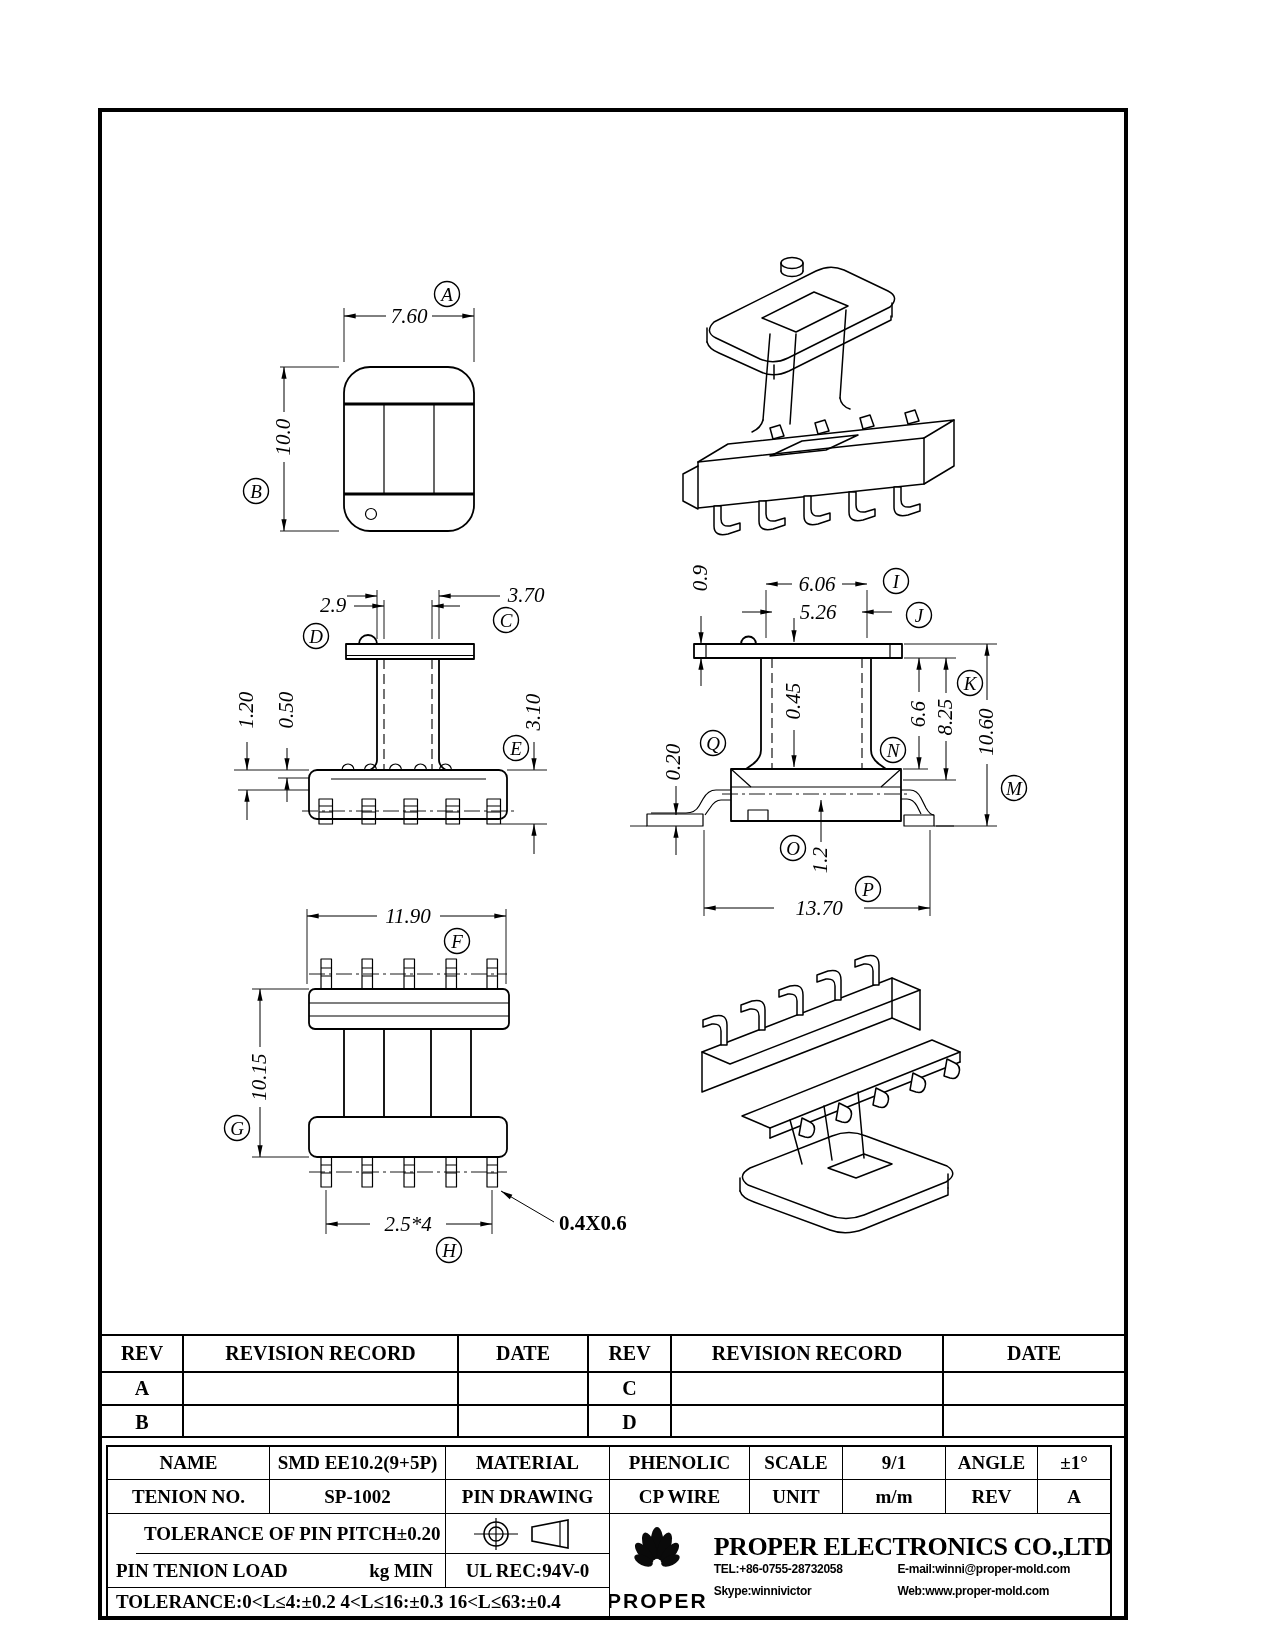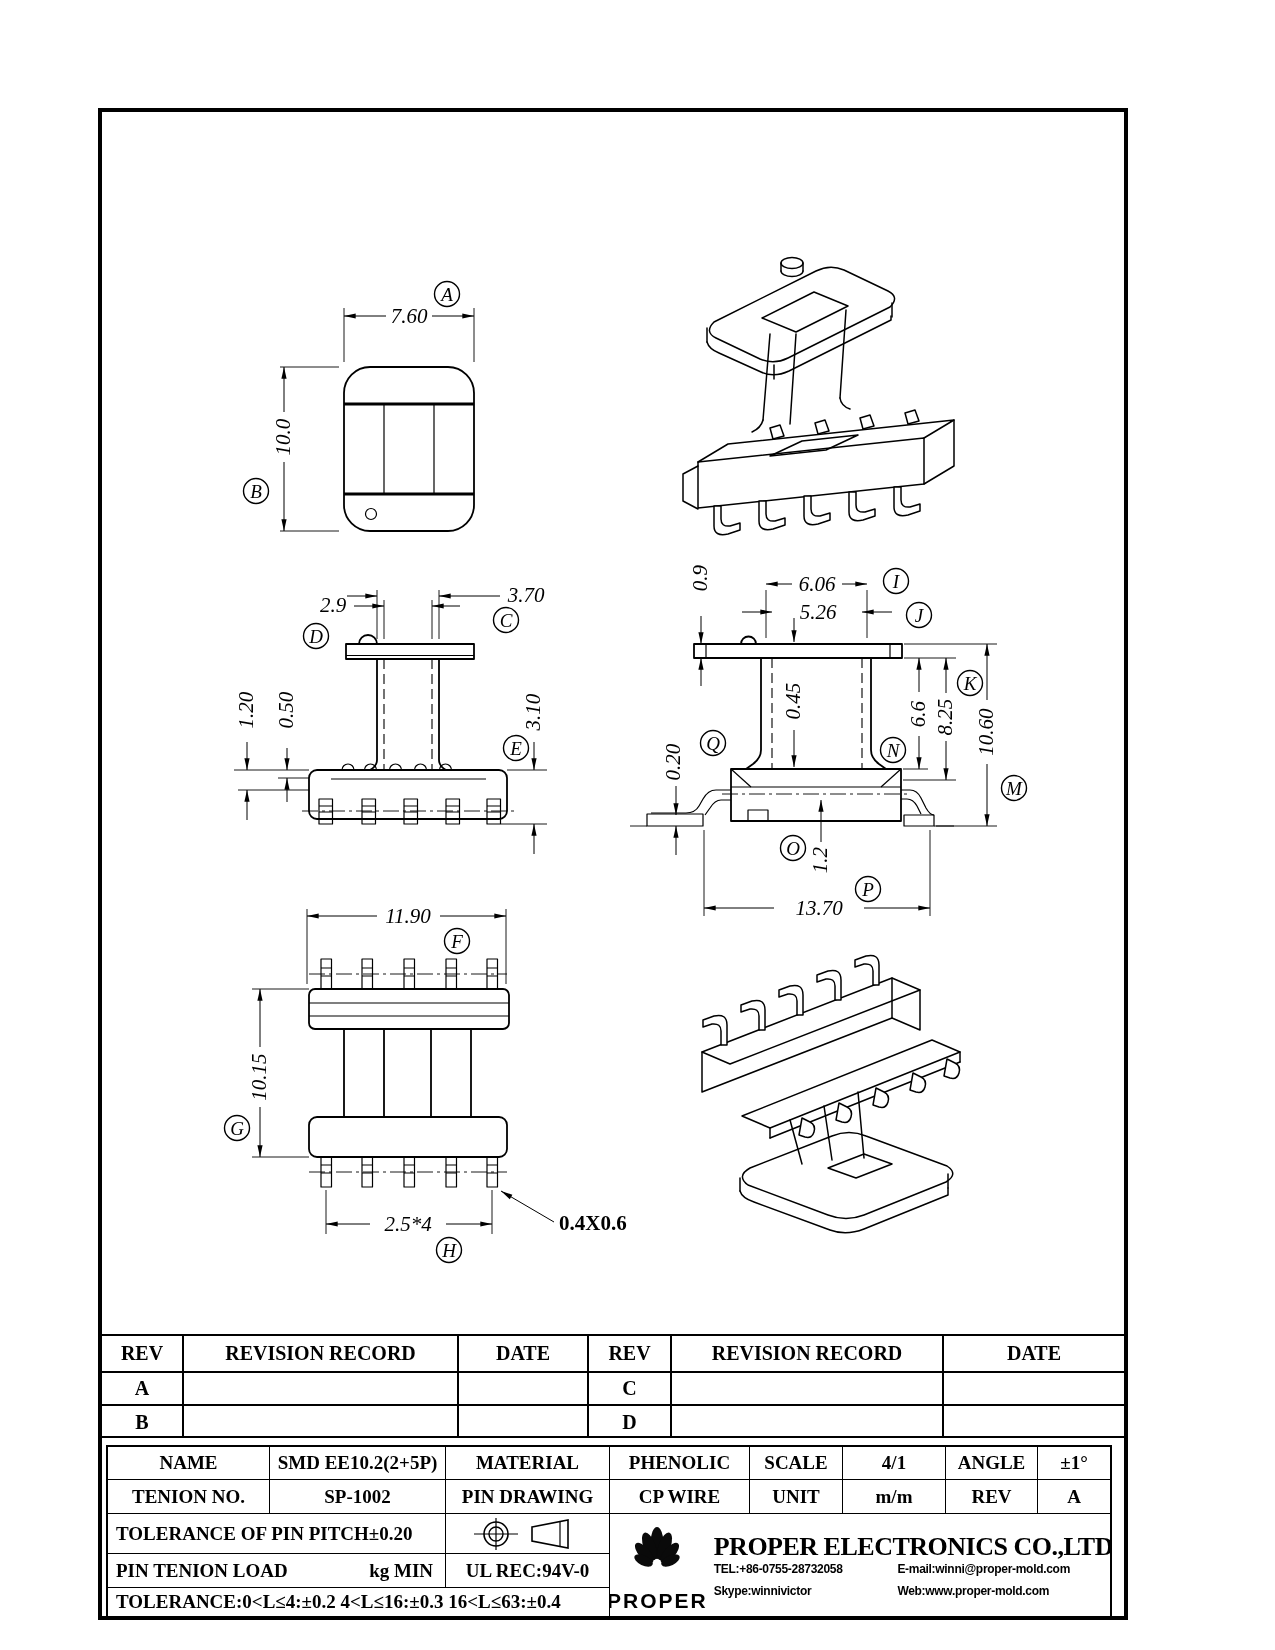--- a/index.html
+++ b/index.html
@@ -403,38 +403,38 @@
   <div class="c lastrow"></div>
   <div class="c lastrow"></div>
   <div class="c lastrow">D</div>
   <div class="c lastrow"></div>
   <div class="c lastrow lastcol"></div>
 </div>
 
 <div class="title-block">
 
   <div class="c">NAME</div>
-  <div class="c">SMD EE10.2(2+5P)</div>
+  <div class="c">SMD EE10.2(9+5P)</div>
   <div class="c">MATERIAL</div>
   <div class="c">PHENOLIC</div>
   <div class="c">SCALE</div>
-  <div class="c">4/1</div>
+  <div class="c">9/1</div>
   <div class="c">ANGLE</div>
   <div class="c nr">±1°</div>
 
   <div class="c">TENION NO.</div>
   <div class="c">SP-1002</div>
   <div class="c">PIN DRAWING</div>
   <div class="c">CP WIRE</div>
   <div class="c">UNIT</div>
   <div class="c">m/m</div>
   <div class="c">REV</div>
   <div class="c nr">A</div>
 
-  <div class="c left" style="grid-column:1/3;">TOLERANCE OF PIN PITCH±0.20</div>
+  <div class="c left" style="grid-column:1/3;margin-left:28px;">TOLERANCE OF PIN PITCH±0.20</div>
   <div class="c">
     <svg width="120" height="34" viewBox="0 0 120 34">
       <circle cx="28" cy="17" r="12" fill="none" stroke="#000" stroke-width="1.6"></circle>
       <circle cx="28" cy="17" r="7" fill="none" stroke="#000" stroke-width="1.4"></circle>
       <line x1="6" y1="17" x2="50" y2="17" stroke="#000" stroke-width="1.2"></line>
       <line x1="28" y1="1" x2="28" y2="33" stroke="#000" stroke-width="1.2"></line>
       <polygon points="64,10 100,3 100,31 64,24" fill="none" stroke="#000" stroke-width="1.6"></polygon>
       <line x1="92" y1="4.5" x2="92" y2="29.5" stroke="#000" stroke-width="1.2"></line>
     </svg>
   </div>

